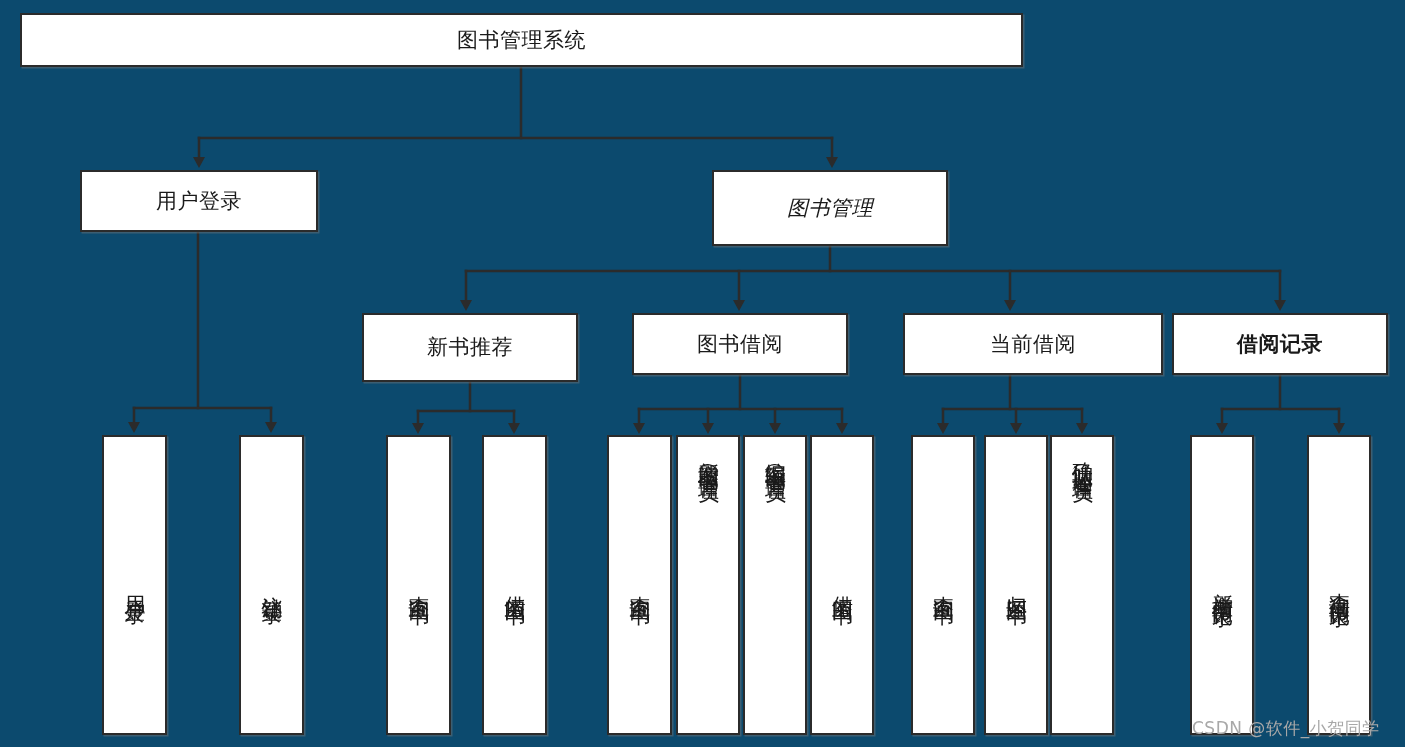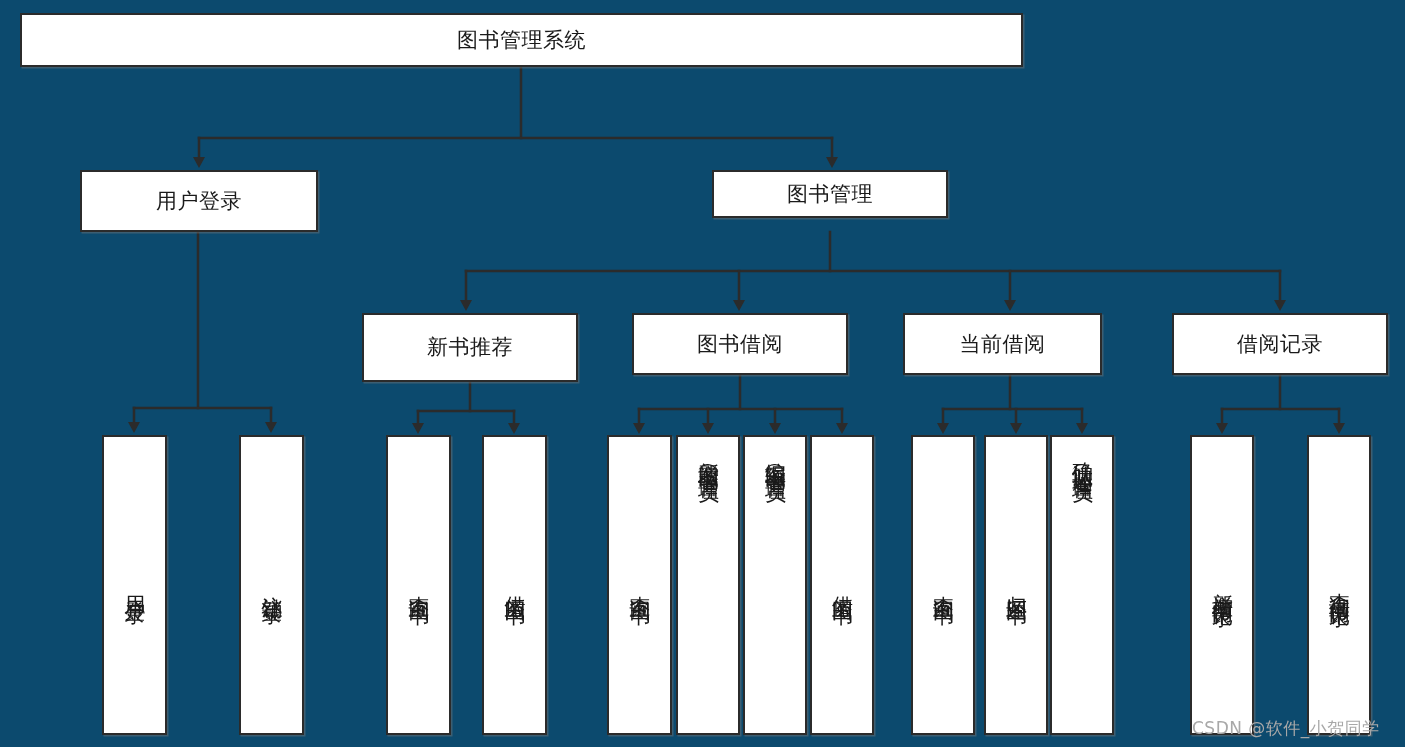--- a/index.html
+++ b/index.html
@@ -140,34 +140,34 @@
     </g>
   </svg>
 
   <div class="node-box" style="left:20px; top:13px; width:1003px; height:54px;">
     <span class="node-label">图书管理系统</span>
   </div>
 
   <div class="node-box" style="left:80px; top:170px; width:238px; height:62px;">
     <span class="node-label">用户登录</span>
   </div>
-  <div class="node-box" style="left:712px; top:170px; width:236px; height:48px;">
+  <div class="node-box" style="left:712px; top:170px; width:236px; height:76px;font-style:italic;">
     <span class="node-label">图书管理</span>
   </div>
 
   <div class="node-box" style="left:362px; top:313px; width:216px; height:69px;">
     <span class="node-label">新书推荐</span>
   </div>
   <div class="node-box" style="left:632px; top:313px; width:216px; height:62px;">
     <span class="node-label">图书借阅</span>
   </div>
-  <div class="node-box" style="left:903px; top:313px; width:199px; height:62px;">
+  <div class="node-box" style="left:903px; top:313px; width:260px; height:62px;">
     <span class="node-label">当前借阅</span>
   </div>
-  <div class="node-box" style="left:1172px; top:313px; width:216px; height:62px;">
+  <div class="node-box" style="left:1172px; top:313px; width:216px; height:62px;font-weight:bold;">
     <span class="node-label">借阅记录</span>
   </div>
 
   <div class="node-box vertical centered" style="left:102px; top:435px; width:65px; height:300px;">
     <span class="node-label">用户登录</span>
   </div>
   <div class="node-box vertical centered" style="left:239px; top:435px; width:65px; height:300px;">
     <span class="node-label">注销登录</span>
   </div>
 

